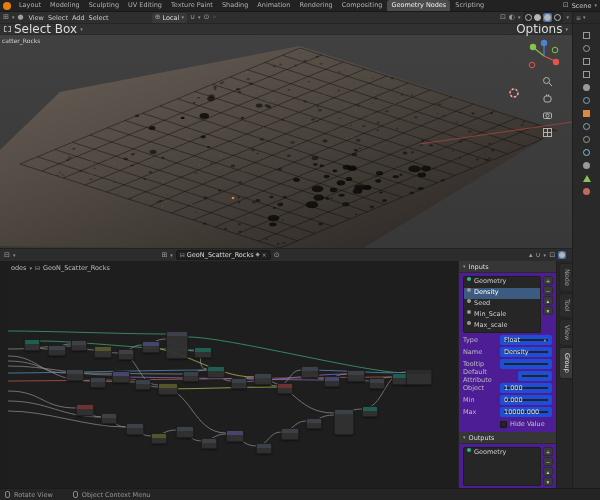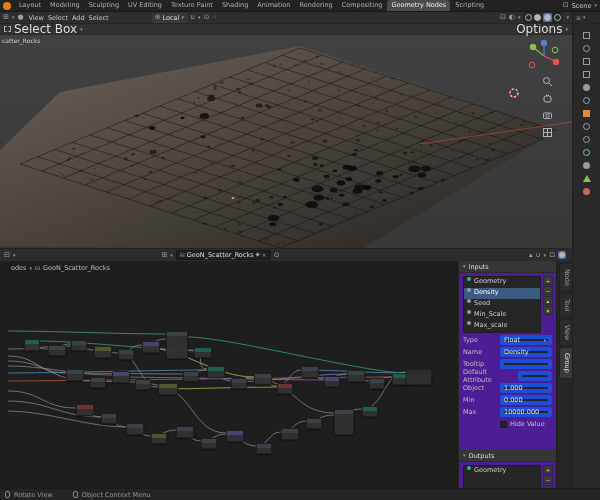--- a/index.html
+++ b/index.html
@@ -759,21 +759,21 @@
       <span class="flabel">Max</span>
       <span class="ffield">
           <span>10000.000</span>
         </span>
     </div>
     <div class="frow">
       <span class="cb"></span>
       <span>Hide Value</span>
     </div>
 
-    <div class="phead" style="margin-top:21px">
+    <div class="phead" style="margin-top:3px">
       <span class="ph-arrow chev">▾</span>
       <span>Outputs</span>
     </div>
     <div class="listwrap">
       <div class="listbox" id="outputs-list">
           <div class="lrow">
             <span class="dot" style="background: rgb(52, 181, 142);"></span>
             <span>Geometry</span>
           </div>
         </div>

